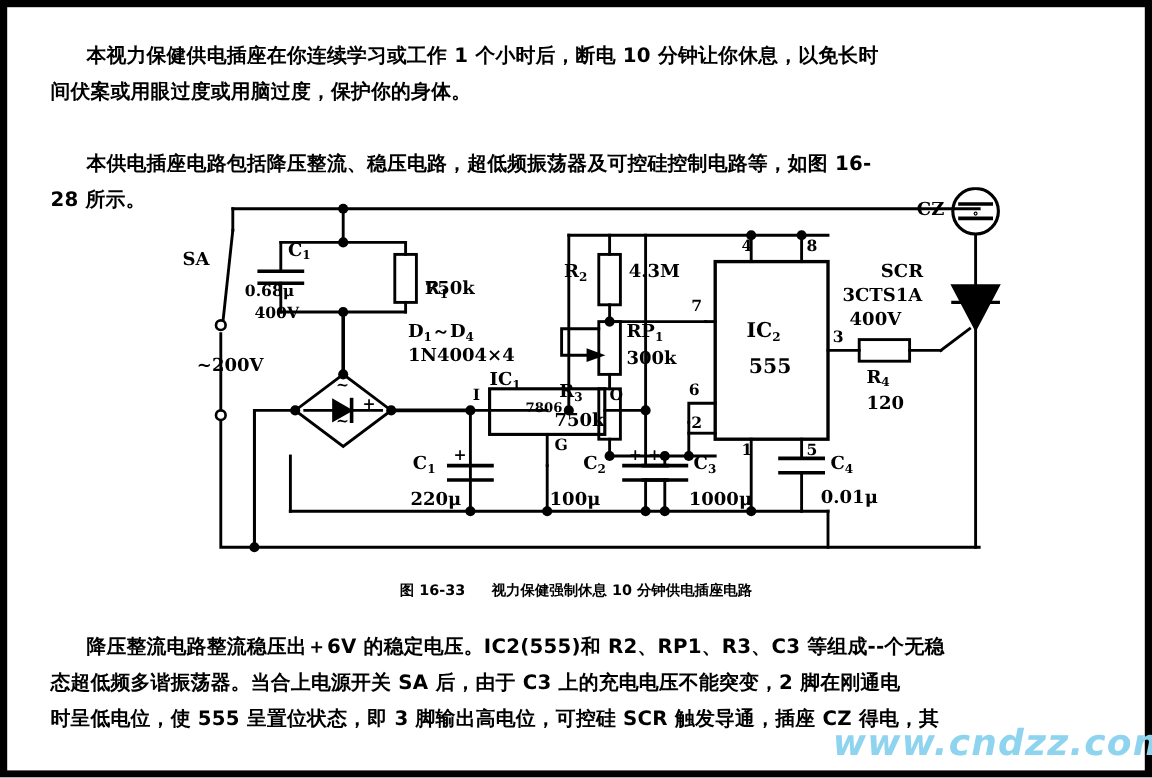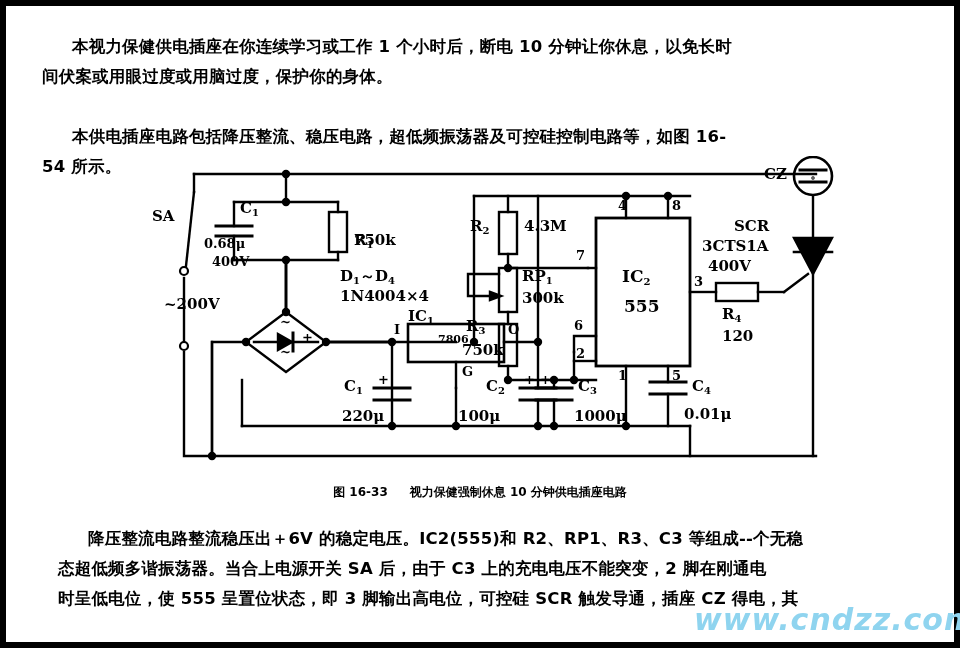--- a/index.html
+++ b/index.html
@@ -21,21 +21,21 @@
     font-family:"DejaVu Sans","Liberation Sans",sans-serif;
     font-weight:bold;
     font-size:16.5px;
     letter-spacing:0.2px;
     line-height:30px;
     color:#000;
     white-space:nowrap;
   }
   #para-top{ left:36px; top:26px; }
   #para-mid{ left:36px; top:88px;margin-top:28px; }
-  #para-bottom{ left:36px; top:518px;margin-left:16px; }
+  #para-bottom{ left:36px; top:518px; }
   .para .ind{ display:inline-block;width:30px; }
   .caption{
     position:absolute;left:0;right:0;top:478px;
     text-align:center;
     font-weight:bold;font-size:12px;
     font-family:"DejaVu Sans","Liberation Sans",sans-serif;
   }
   .caption .gap{display:inline-block;width:22px;}
 
   
@@ -70,21 +70,21 @@
 
 <div class="page">
 
   <div class="para" id="para-top">
     <div><span class="ind"></span><span>本视力保健供电插座在你连续学习或工作 1 个小时后，断电 10 分钟让你休息，以免长时</span></div>
     <div><span>间伏案或用眼过度或用脑过度，保护你的身体。</span></div>
   </div>
 
   <div class="para" id="para-mid">
     <div><span class="ind"></span><span>本供电插座电路包括降压整流、稳压电路，超低频振荡器及可控硅控制电路等，如图 16-</span></div>
-    <div><span>54 所示。</span></div>
+    <div><span>28 所示。</span></div>
   </div>
 
   <div id="circuit">
     <svg width="700" height="320" viewBox="0 0 700 320">
       <g stroke="#000" fill="none" stroke-width="2.4" stroke-linecap="square">
 
         <path d="M38 18 L660 18"></path>
 
         <path d="M38 18 L38 36"></path>
         <path d="M38 36 L30 110"></path>

